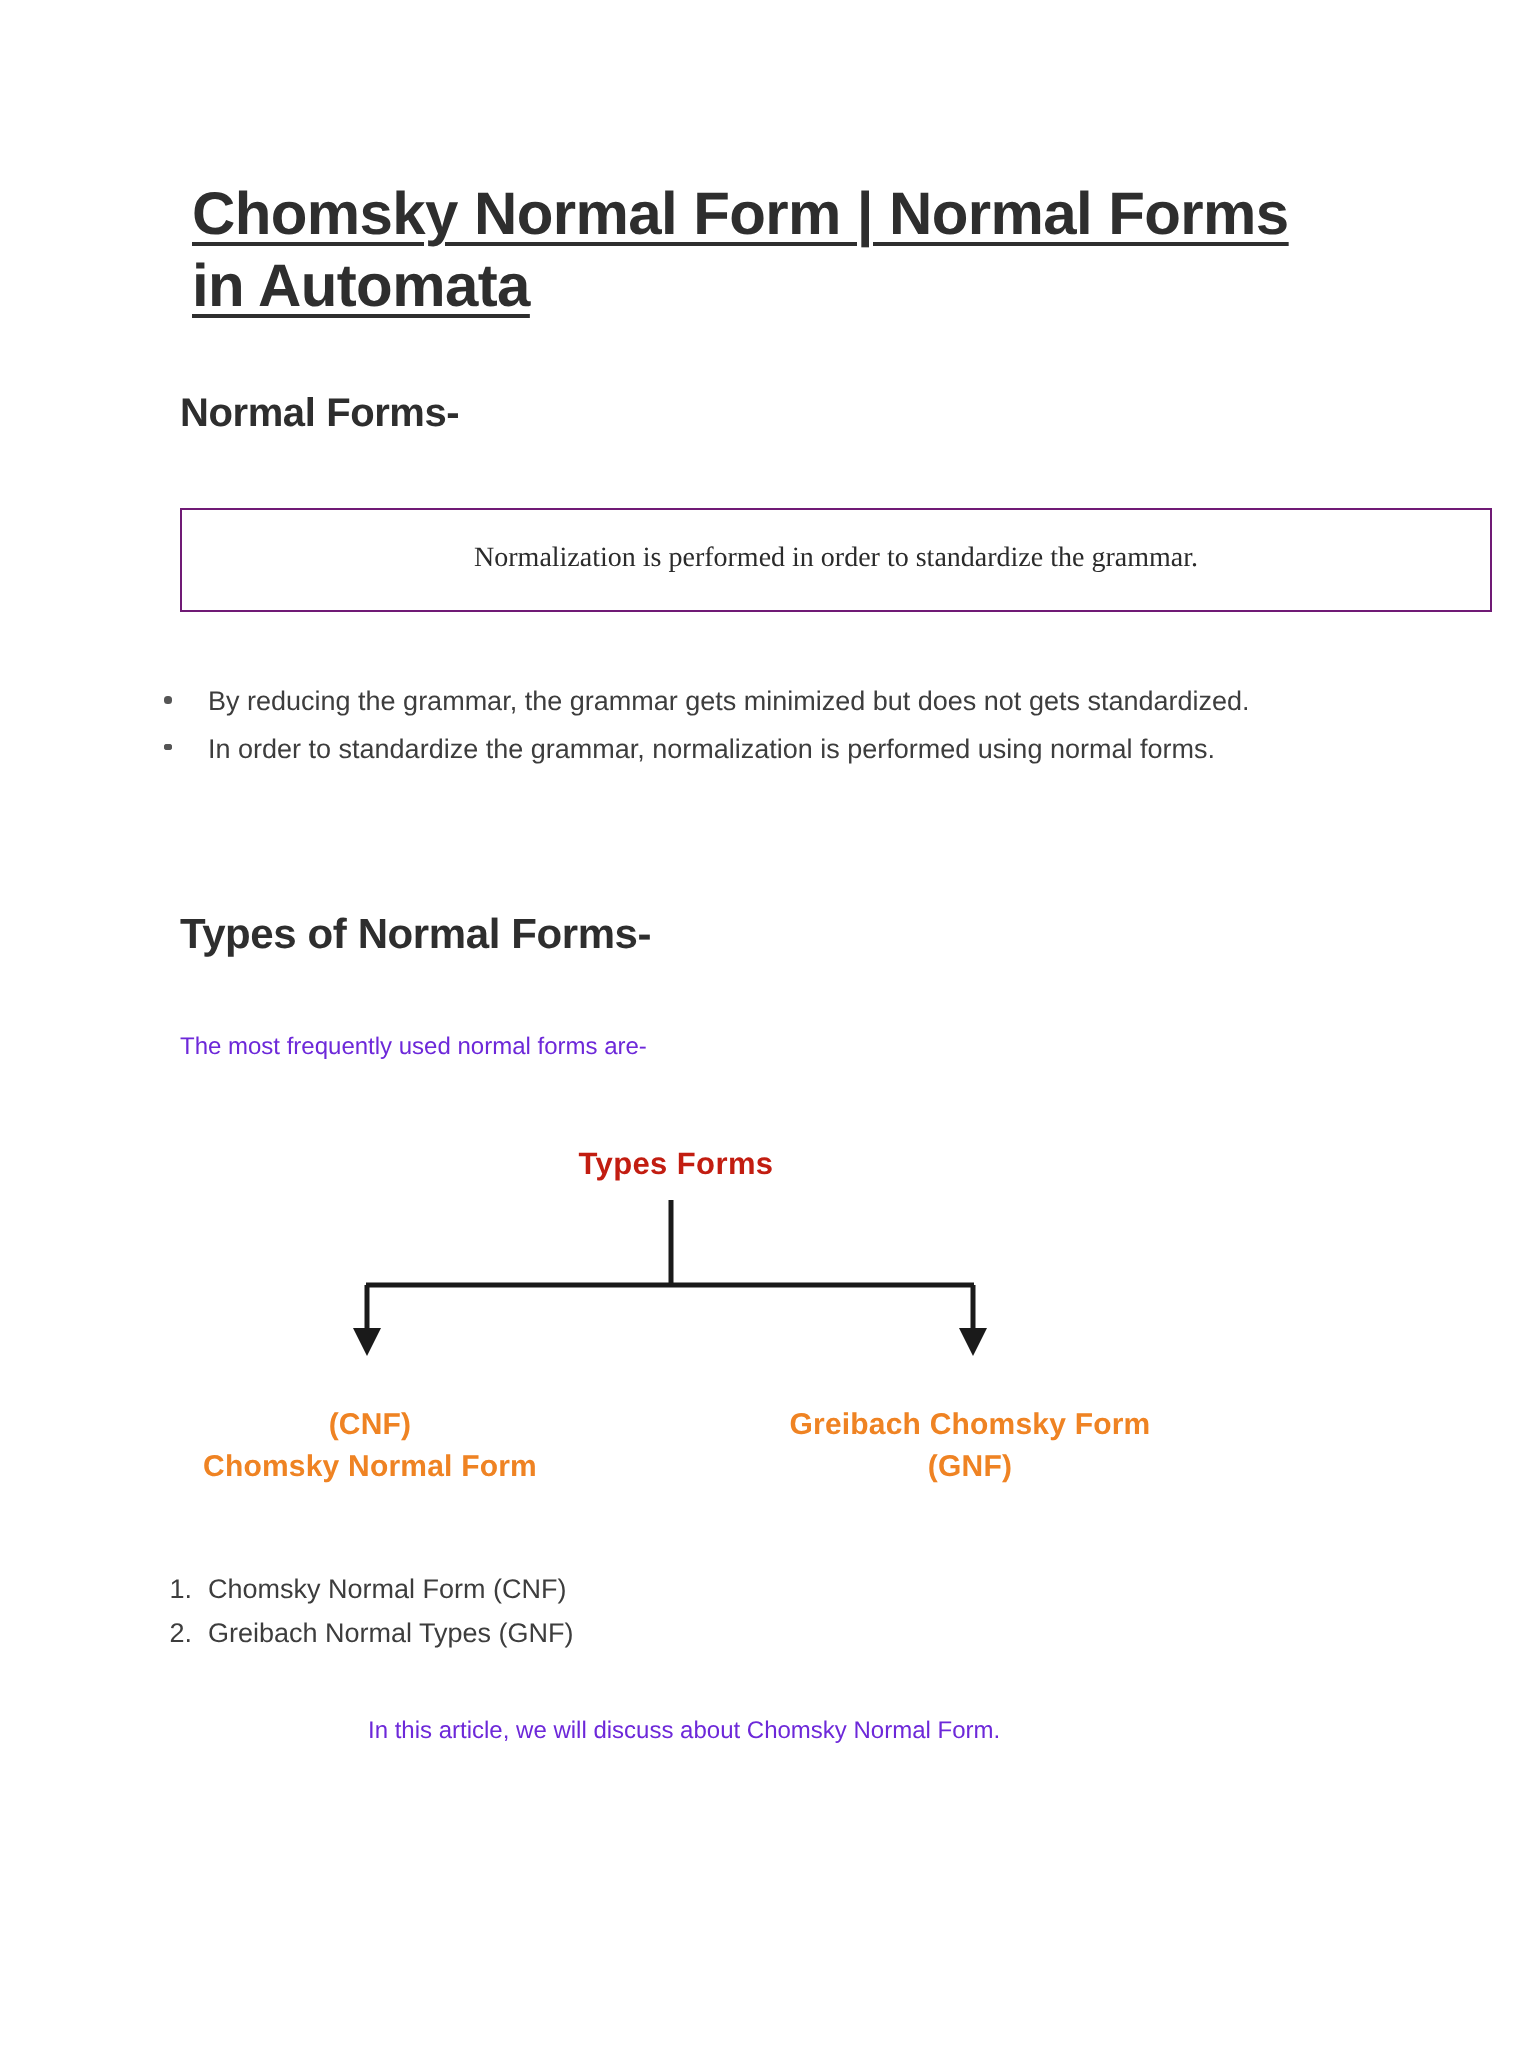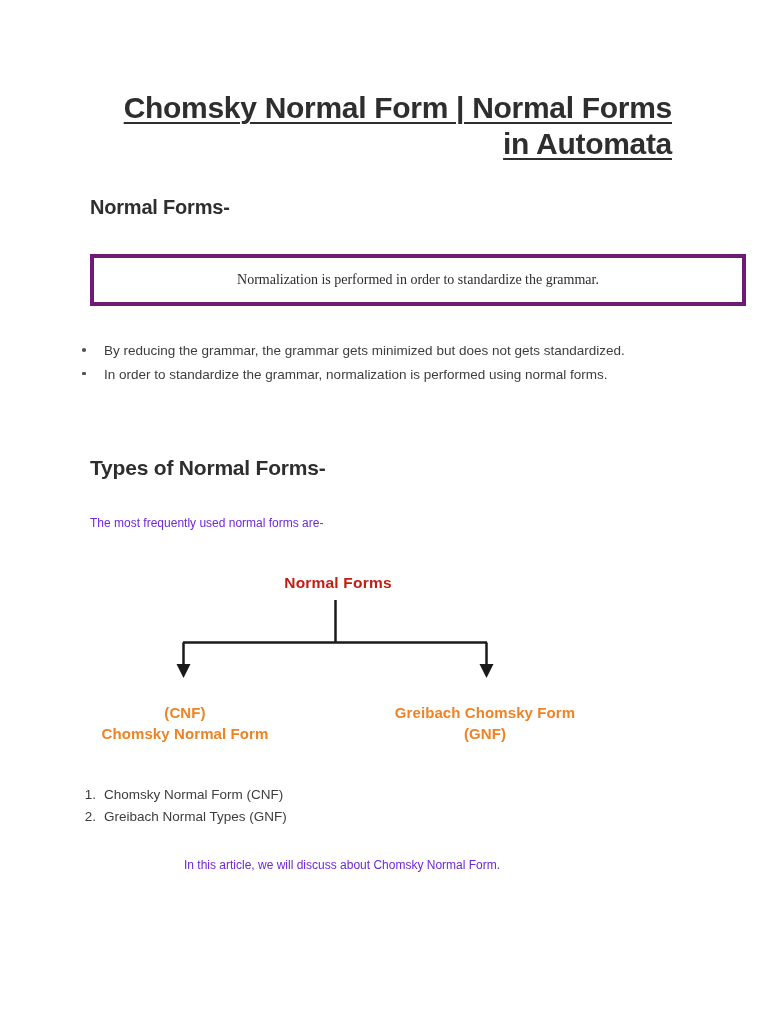--- a/index.html
+++ b/index.html
@@ -21,21 +21,21 @@
     height: 1024px;
     background: #ffffff;
   }
 
   
   .doc-title {
     position: absolute;
     left: 96px;
     top: 90px;
     width: 576px;
-    text-align: right;
+    text-align: left;
     font-family: "Liberation Sans", sans-serif;
     font-weight: bold;
     font-size: 30px;
     line-height: 36px;
     color: #2e2e2e;
     letter-spacing: -0.3px;
   }
   .doc-title span.u {
     text-decoration: underline;
     text-underline-offset: 4px;
@@ -67,21 +67,21 @@
     text-align: center;
   }
 
   
   .callout {
     position: absolute;
     left: 90px;
     top: 254px;
     width: 656px;
     height: 52px;
-    border: 4px solid #701a75;
+    border: 1px solid #701a75;
     box-sizing: border-box;
     display: flex;
     align-items: center;
     justify-content: center;
   }
   .callout-text {
     font-family: "Liberation Serif", serif;
     font-size: 14px;
     color: #2b2b2b;
     text-align: center;
@@ -228,21 +228,21 @@
   </ul>
 
   <div class="section-heading" id="heading-types">
     <span class="u">Types of Normal Forms-</span>
   </div>
 
   <div class="para" id="para-most-frequent">The most frequently used normal forms are-</div>
 
   <div class="diagram">
 
-    <div class="diagram-root-label">Normal Forms</div>
+    <div class="diagram-root-label">Types Forms</div>
 
     <svg class="diagram-svg" width="768" height="200" viewBox="0 0 768 200">
 
       <path d="M 335.5 40 L 335.5 82.5" stroke="#1a1a1a" stroke-width="2.5" fill="none"></path>
 
       <path d="M 183 82.5 L 487 82.5" stroke="#1a1a1a" stroke-width="2.5" fill="none"></path>
 
       <path d="M 183.5 82.5 L 183.5 106" stroke="#1a1a1a" stroke-width="2.5" fill="none"></path>
       <polygon points="183.5,118 176.5,104 190.5,104" fill="#1a1a1a"></polygon>
 

